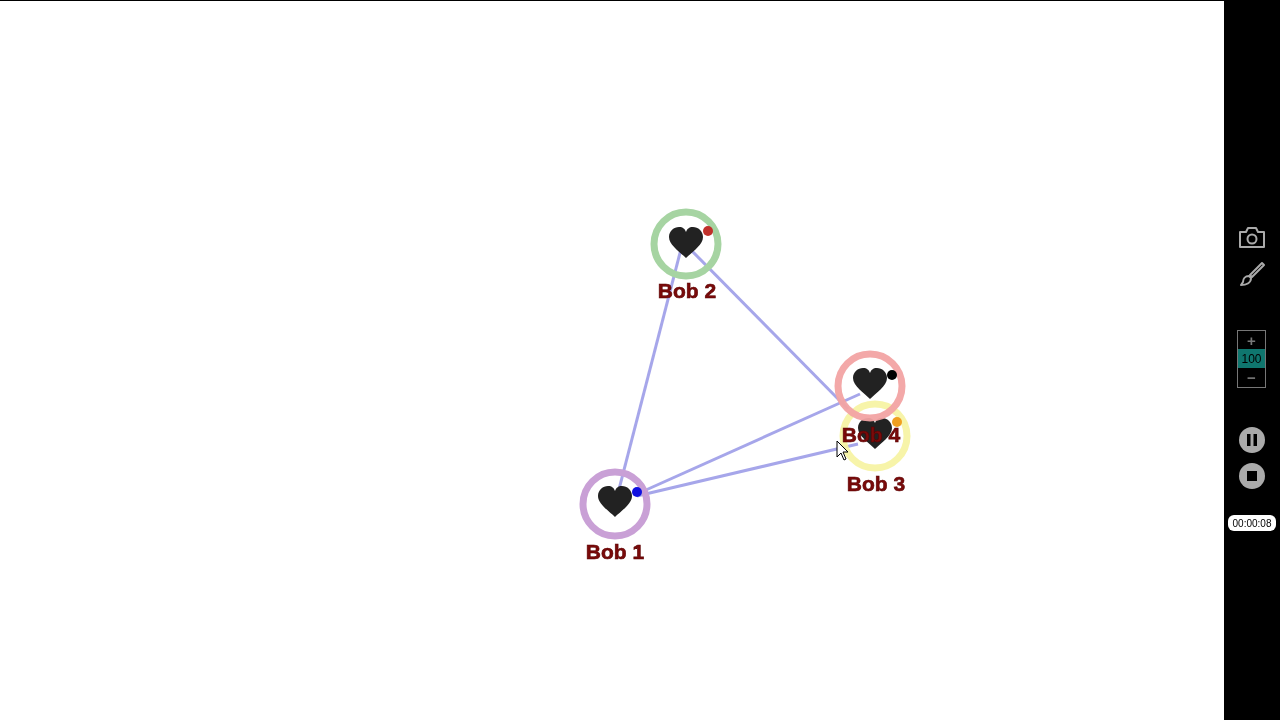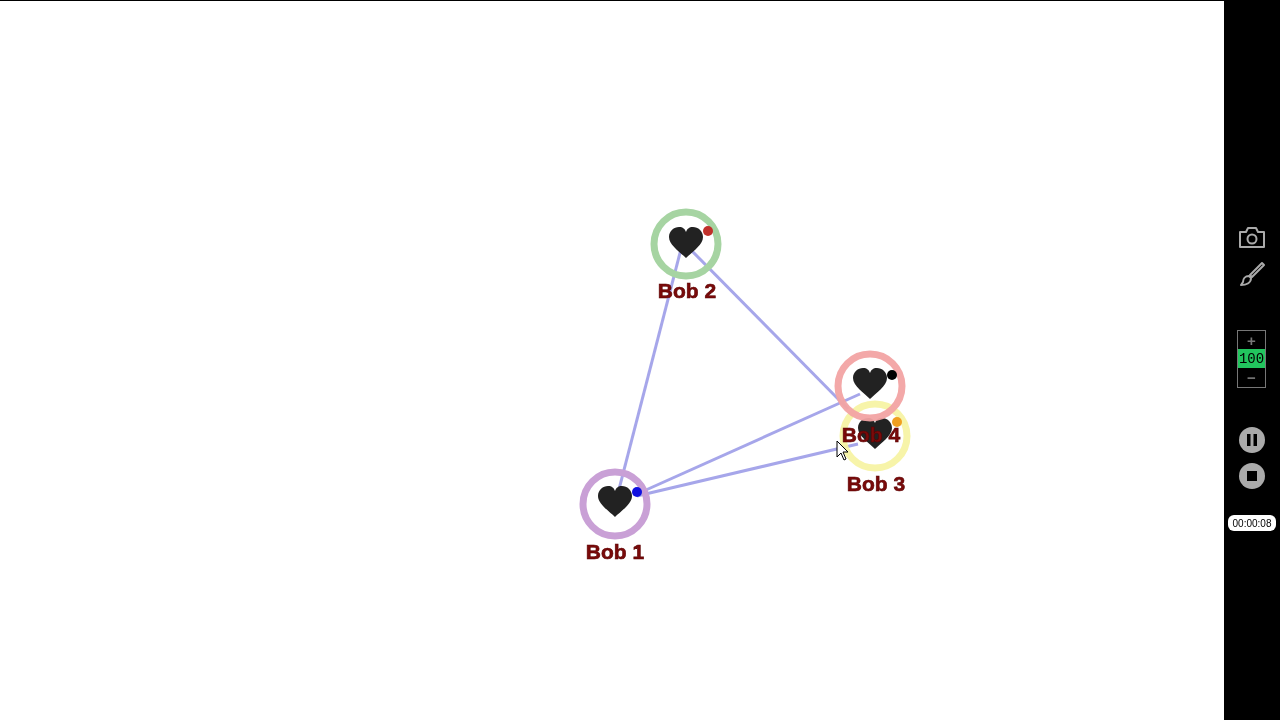--- a/index.html
+++ b/index.html
@@ -5,21 +5,21 @@
   html,body{margin:0;padding:0;}
   body{width:1280px;height:720px;position:relative;overflow:hidden;background:#fff;font-family:"Liberation Sans",sans-serif;}
   .topline{position:absolute;left:0;top:0;width:1224px;height:1px;background:#000;}
   .canvas{position:absolute;left:0;top:1px;width:1224px;height:584px;background:#fff;}
   svg.graph{position:absolute;left:0;top:0;width:1224px;height:720px;}
   .node-label{font-family:"Liberation Sans",sans-serif;font-weight:bold;font-size:21px;fill:#7a0a0a;stroke:#5a0000;stroke-width:0.6px;}
   .sidebar{position:absolute;left:1224px;top:0;width:56px;height:720px;background:#000;}
   .sb-btn{position:absolute;left:0;width:56px;display:flex;align-items:center;justify-content:center;cursor:pointer;}
   .zoom-box{position:absolute;left:1237px;top:330px;width:29px;height:58px;border:1px solid #777;box-sizing:border-box;background:#000;}
   .zoom-plus,.zoom-minus{height:18px;display:flex;align-items:center;justify-content:center;color:#777;font-size:15px;font-weight:bold;cursor:pointer;}
-  .zoom-val{height:19px;background:#22c55e;color:#000;font-size:14px;display:flex;align-items:center;justify-content:center;font-family:Liberation Mono, monospace;}
+  .zoom-val{height:19px;background:#0f766e;color:#000;font-size:12px;display:flex;align-items:center;justify-content:center;}
   .timer{position:absolute;left:1228px;top:515px;width:48px;height:16px;background:#fff;color:#000;font-size:10px;display:flex;align-items:center;justify-content:center;border-radius:6px;}
   .cursor{position:absolute;left:836px;top:440px;}
 </style>
 </head>
 <body>
 
 <div class="canvas">
   <svg class="graph" viewBox="0 0 1224 720">
 
     <g stroke="#a6a6ea" stroke-width="3" fill="none">

